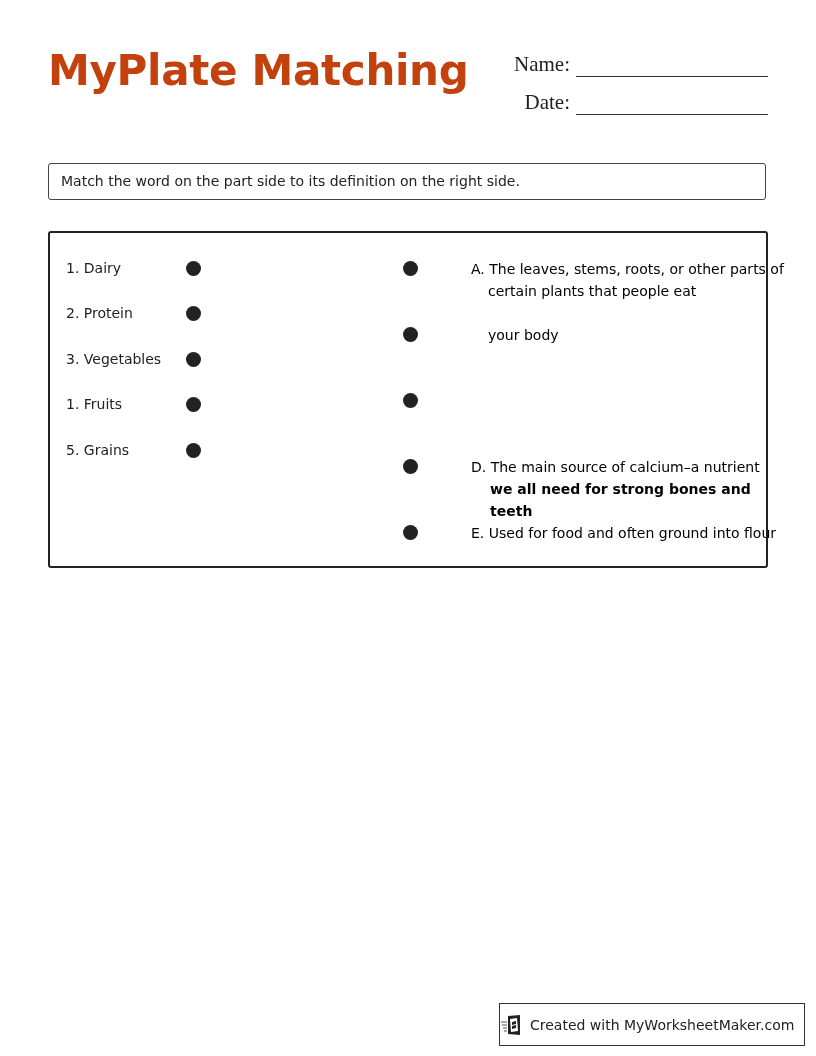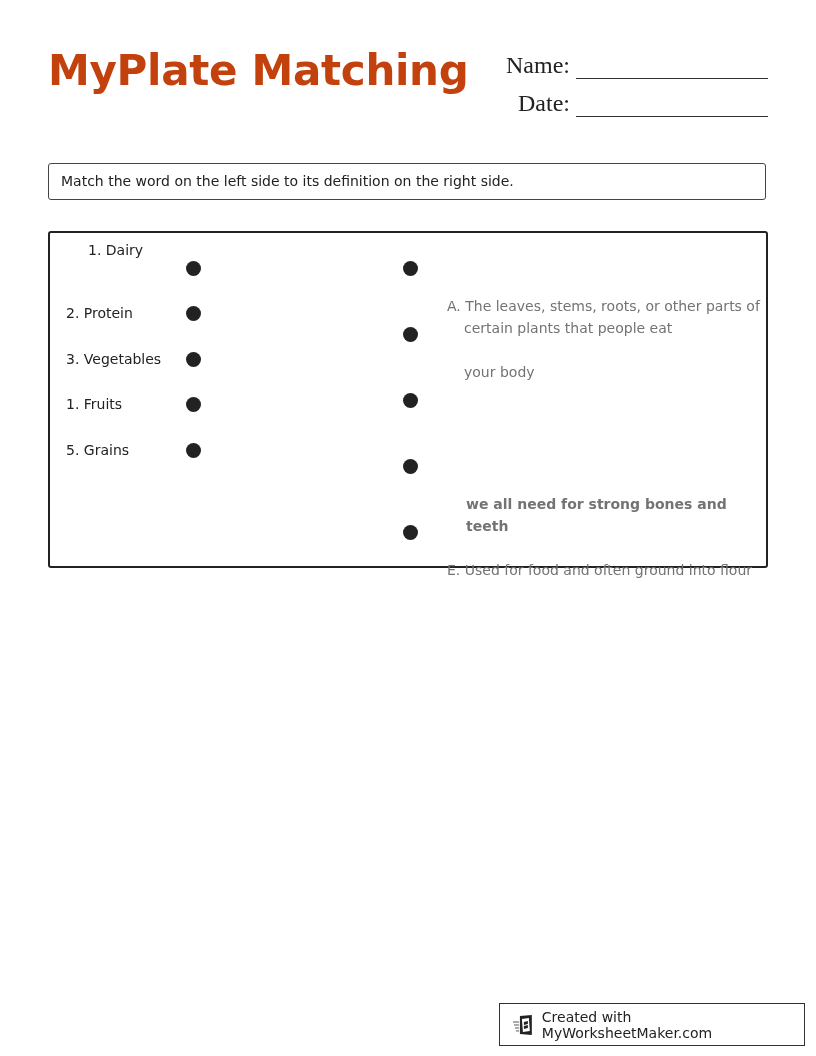--- a/index.html
+++ b/index.html
@@ -1,48 +1,48 @@
 <!DOCTYPE html>
 <html><head>
   <meta charset="utf-8">
   <style>
     html, body { margin: 0; padding: 0; background: #ffffff; }
     body { width: 816px; height: 1056px; position: relative; font-family: "DejaVu Sans", sans-serif; color: #222; }
     .title { position: absolute; left: 48px; top: 46px; font-size: 42px; font-weight: bold; color: #c2410c; letter-spacing: -0.3px; }
     .field-row { position: absolute; left: 500px; width: 268px; display: flex; align-items: flex-end; }
-    .field-label { font-family: "Liberation Serif", serif; font-size: 24px; color: #222; width: 70px; text-align: right; padding-right: 6px; }
+    .field-label { font-family: "Liberation Serif", serif; font-size: 21px; color: #222; width: 70px; text-align: right; padding-right: 6px; }
     .field-line { flex: 1; border-bottom: 1.5px solid #333; height: 24px; }
     .instr { position: absolute; left: 48px; top: 163px; width: 718px; height: 37px; border: 1.5px solid #444; border-radius: 3px; box-sizing: border-box; font-size: 14px; line-height: 35px; padding-left: 12px; color: #222; }
     .match-box { position: absolute; left: 48px; top: 231px; width: 720px; height: 337px; border: 2.5px solid #222; border-radius: 3px; box-sizing: border-box; }
     .left-item { position: absolute; left: 66px; font-size: 14px; color: #222; }
     .dot { position: absolute; width: 15px; height: 15px; border-radius: 50%; background: #222; }
-    .right-item { position: absolute; left: 447px; font-size: 14px; line-height: 22px; color: #737373; width: 320px; margin-top: 37px; }
+    .right-item { position: absolute; left: 471px; font-size: 14px; line-height: 22px; color: #000000; width: 320px; }
     .right-item .cont { display: block; padding-left: 17px; }
-    .footer { position: absolute; left: 499px; top: 1003px; width: 306px; height: 43px; border: 1.5px solid #333; box-sizing: border-box; display: flex; align-items: center; padding-left: 12px; font-size: 14px; color: #222; }
+    .footer { position: absolute; left: 499px; top: 1003px; width: 306px; height: 43px; border: 1.5px solid #333; box-sizing: border-box; display: flex; align-items: center; font-size: 14px; color: #222; }
     .footer svg { margin-right: 6px; }
   </style>
 </head>
 <body>
 
 <div class="title">MyPlate Matching</div>
 
 <div class="field-row" style="top:52px;">
   <span class="field-label">Name:</span>
   <span class="field-line"></span>
 </div>
 <div class="field-row" style="top:90px;">
   <span class="field-label">Date:</span>
   <span class="field-line"></span>
 </div>
 
-<div class="instr">Match the word on the left side to its definition on the right side.</div>
+<div class="instr">Match the word on the part side to its definition on the right side.</div>
 
 <div class="match-box"></div>
 
-<div class="left-item" style="top:242px;margin-left:22px;">1. Dairy</div>
+<div class="left-item" style="top:260px;">1. Dairy</div>
 <div class="dot" style="left:186px; top:261px;"></div>
 
 <div class="left-item" style="top:305px;">2. Protein</div>
 <div class="dot" style="left:186px; top:306px;"></div>
 
 <div class="left-item" style="top:351px;">3. Vegetables</div>
 <div class="dot" style="left:186px; top:352px;"></div>
 
 <div class="left-item" style="top:396px;">1. Fruits</div>
 <div class="dot" style="left:186px; top:397px;"></div>
@@ -60,20 +60,21 @@
 <div class="right-item" style="top:324px;">
   <span class="cont">your body</span>
 </div>
 
 <div class="dot" style="left:403px; top:393px;"></div>
 <div class="right-item" style="top:390px;">
 </div>
 
 <div class="dot" style="left:403px; top:459px;"></div>
 <div class="right-item" style="top:456px;">
+  <span>D. The main source of calcium–a nutrient</span>
   <span class="cont" style="padding-left:19px;font-weight:bold;">we all need for strong bones and teeth</span>
 </div>
 
 <div class="dot" style="left:403px; top:525px;"></div>
 <div class="right-item" style="top:522px;">
   <span>E. Used for food and often ground into flour</span>
 </div>
 
 <div class="footer">
   <svg width="24" height="22" viewBox="0 0 24 22">

